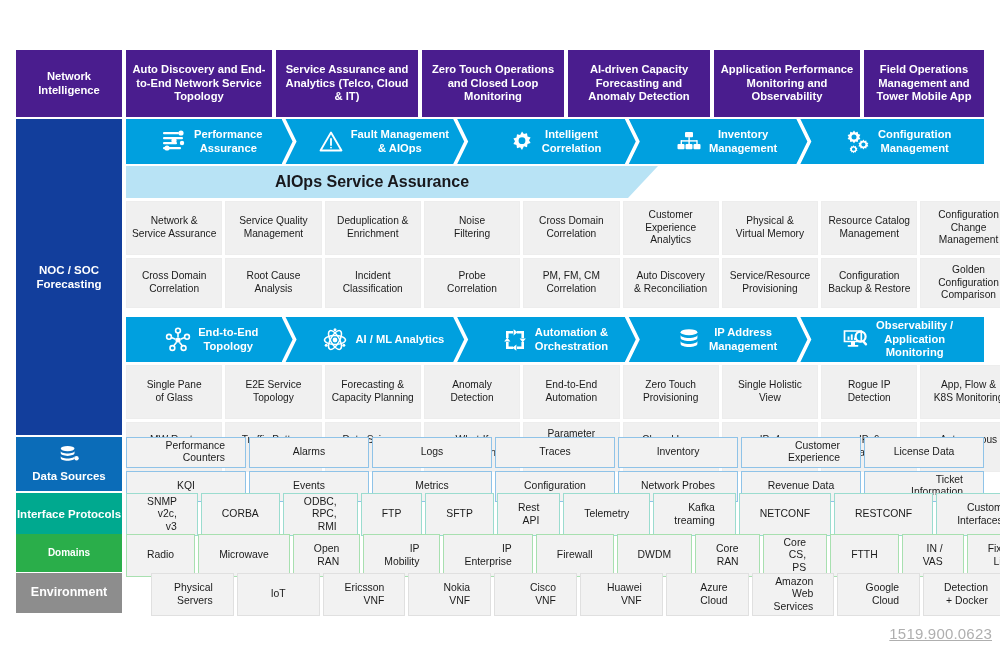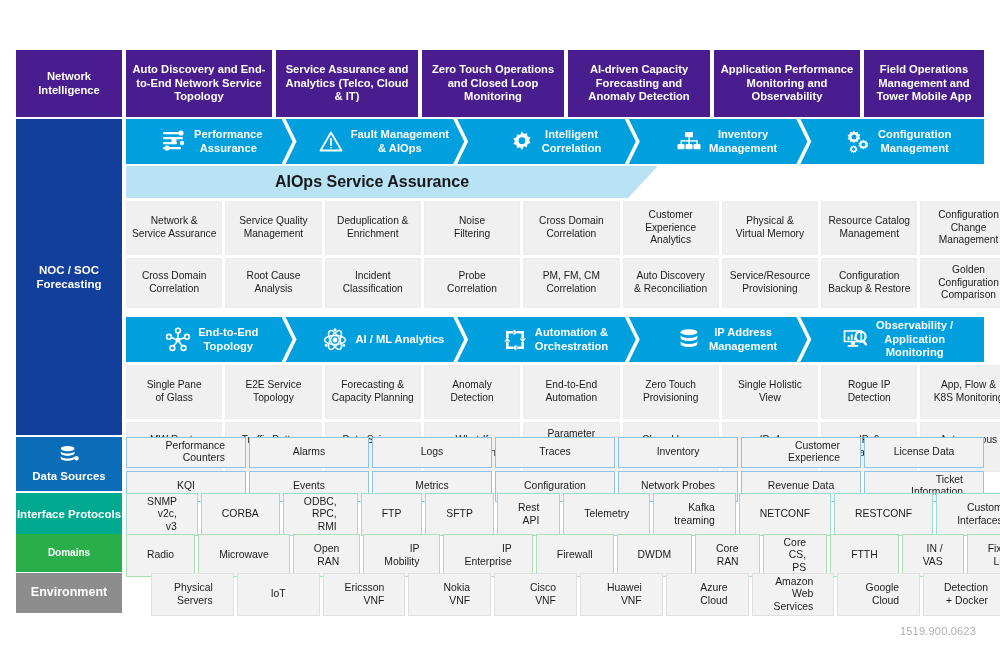--- a/index.html
+++ b/index.html
@@ -186,23 +186,24 @@
   #ip-grid { grid-template-columns: repeat(10, 1fr); }
   #dom-grid { grid-template-columns: repeat(11, 1fr); }
   #env-grid { grid-template-columns: repeat(9, 1fr); margin-left: 25px; }
 
   .sec-ds  { position: absolute; left: 126px; top: 437px; }
   .sec-ip  { position: absolute; left: 126px; top: 493px; }
   .sec-dom { position: absolute; left: 126px; top: 534px; }
   .sec-env { position: absolute; left: 126px; top: 573px; }
 
   .footer-code {
-    position: absolute; right: 24px; top: 625px;
-    font-size: 11px; color: #AFAFAF;
+    position: absolute; right: 8px; top: 625px;
+    font-size: 15px; color: #AFAFAF;
     letter-spacing: 0.2px;
+    text-decoration: underline;
   }
 
   .ds-icon { width: 22px; height: 22px; }
   .ds-icon svg { width: 100%; height: 100%; display:block; }
 </style>
 </head>
 <body>
 
 <div id="root">
 

